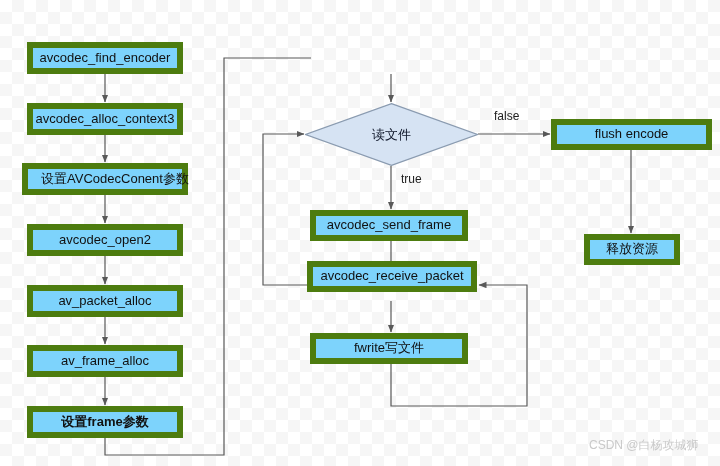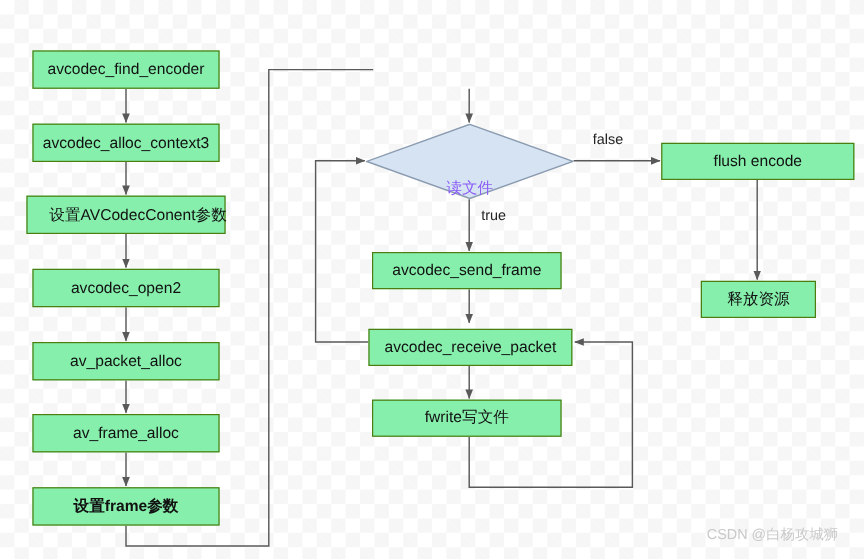--- a/index.html
+++ b/index.html
@@ -9,30 +9,30 @@
     background-image:
       linear-gradient(45deg,#f6f6f6 25%,transparent 25%,transparent 75%,#f6f6f6 75%,#f6f6f6),
       linear-gradient(45deg,#f6f6f6 25%,transparent 25%,transparent 75%,#f6f6f6 75%,#f6f6f6);
     background-size:24px 24px;
     background-position:0 0,12px 12px;
     font-family:"Liberation Sans","DejaVu Sans",sans-serif;
   }
   #canvas{position:absolute;left:0;top:0;width:720px;height:466px;}
   .node{
     position:absolute;box-sizing:border-box;
-    background:#86efac;border:1px solid #4d7c0f;
+    background:#7dd3fc;border:6px solid #4d7c0f;
     display:flex;align-items:center;justify-content:center;
     color:#111;font-size:13px;line-height:1.1;text-align:center;
     white-space:nowrap;
   }
   .node.zh{font-size:13px;}
   .diamond{
     position:absolute;box-sizing:border-box;
-    display:flex;align-items:flex-end;justify-content:center;
-    color:#8b5cf6;font-size:13px;z-index:2;
+    display:flex;align-items:center;justify-content:center;
+    color:#0f172a;font-size:13px;z-index:2;
   }
   .diamond .dshape{position:absolute;left:0;top:0;width:100%;height:100%;}
   .diamond .dlabel{position:relative;z-index:3;}
   .edgelabel{
     position:absolute;font-size:12px;color:#222;white-space:nowrap;
   }
   .watermark{
     position:absolute;font-size:12px;color:#c9c9c9;white-space:nowrap;
   }
   svg.lines{position:absolute;left:0;top:0;width:720px;height:466px;overflow:visible;}
@@ -110,21 +110,21 @@
     <svg class="dshape" viewBox="0 0 173 63" preserveAspectRatio="none" xmlns="http://www.w3.org/2000/svg">
       <polygon points="86.5,0.6 172.4,31.5 86.5,62.4 0.6,31.5" fill="#d6e3f3" stroke="#8a9bb0" stroke-width="1.2"></polygon>
     </svg>
     <span class="dlabel">读文件</span>
   </div>
 
   <div class="node" style="left:310px;top:210px;width:158px;height:31px;">
     <span>avcodec_send_frame</span>
   </div>
 
-  <div class="node" style="left:307px;top:274px;width:170px;height:31px;text-align:center;">
+  <div class="node" style="left:307px;top:261px;width:170px;height:31px;text-align:center;">
     <span>avcodec_receive_packet</span>
   </div>
 
   <div class="node zh" style="left:310px;top:333px;width:158px;height:31px;">
     <span>fwrite写文件</span>
   </div>
 
   <div class="node" style="left:551px;top:119px;width:161px;height:31px;">
     <span>flush encode</span>
   </div>

